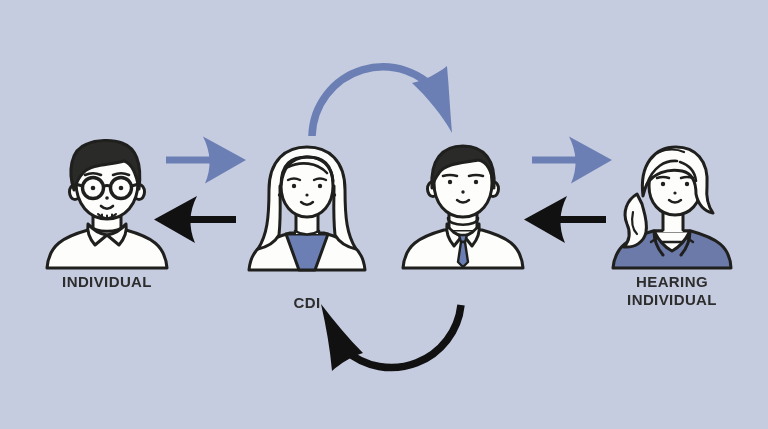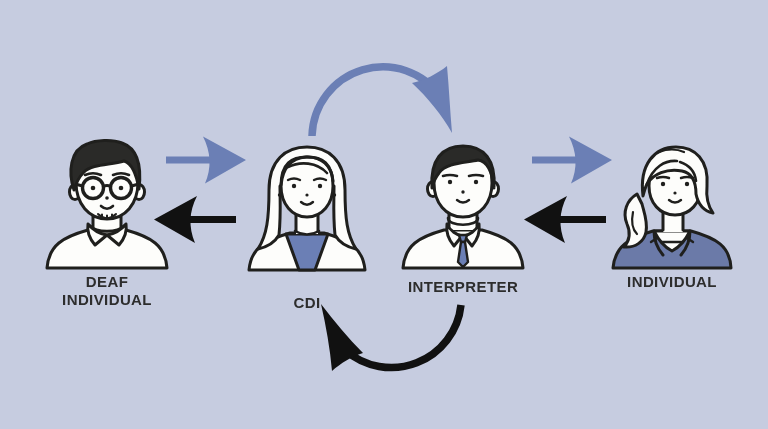--- a/index.html
+++ b/index.html
@@ -156,26 +156,23 @@
       <path d="M569,136.5 Q581,160 571,183.5 L612,160 Z"></path>
     </g>
 
     <g fill="var(--black)">
       <rect x="556" y="216" width="50" height="7"></rect>
       <path d="M567,196 Q555,219.5 565,243 L524,219.5 Z"></path>
     </g>
   </svg>
 
   <div class="label" style="left:107px;top:273px">
-    <div>DEAF</div>
     <div>INDIVIDUAL</div>
   </div>
   <div class="label" style="left:307px;top:294px">
     <div>CDI</div>
   </div>
-  <div class="label" style="left:463px;top:278px">
-    <div>INTERPRETER</div>
-  </div>
   <div class="label" style="left:672px;top:273px">
+    <div>HEARING</div>
     <div>INDIVIDUAL</div>
   </div>
 
 </div>
 
 </body></html>

